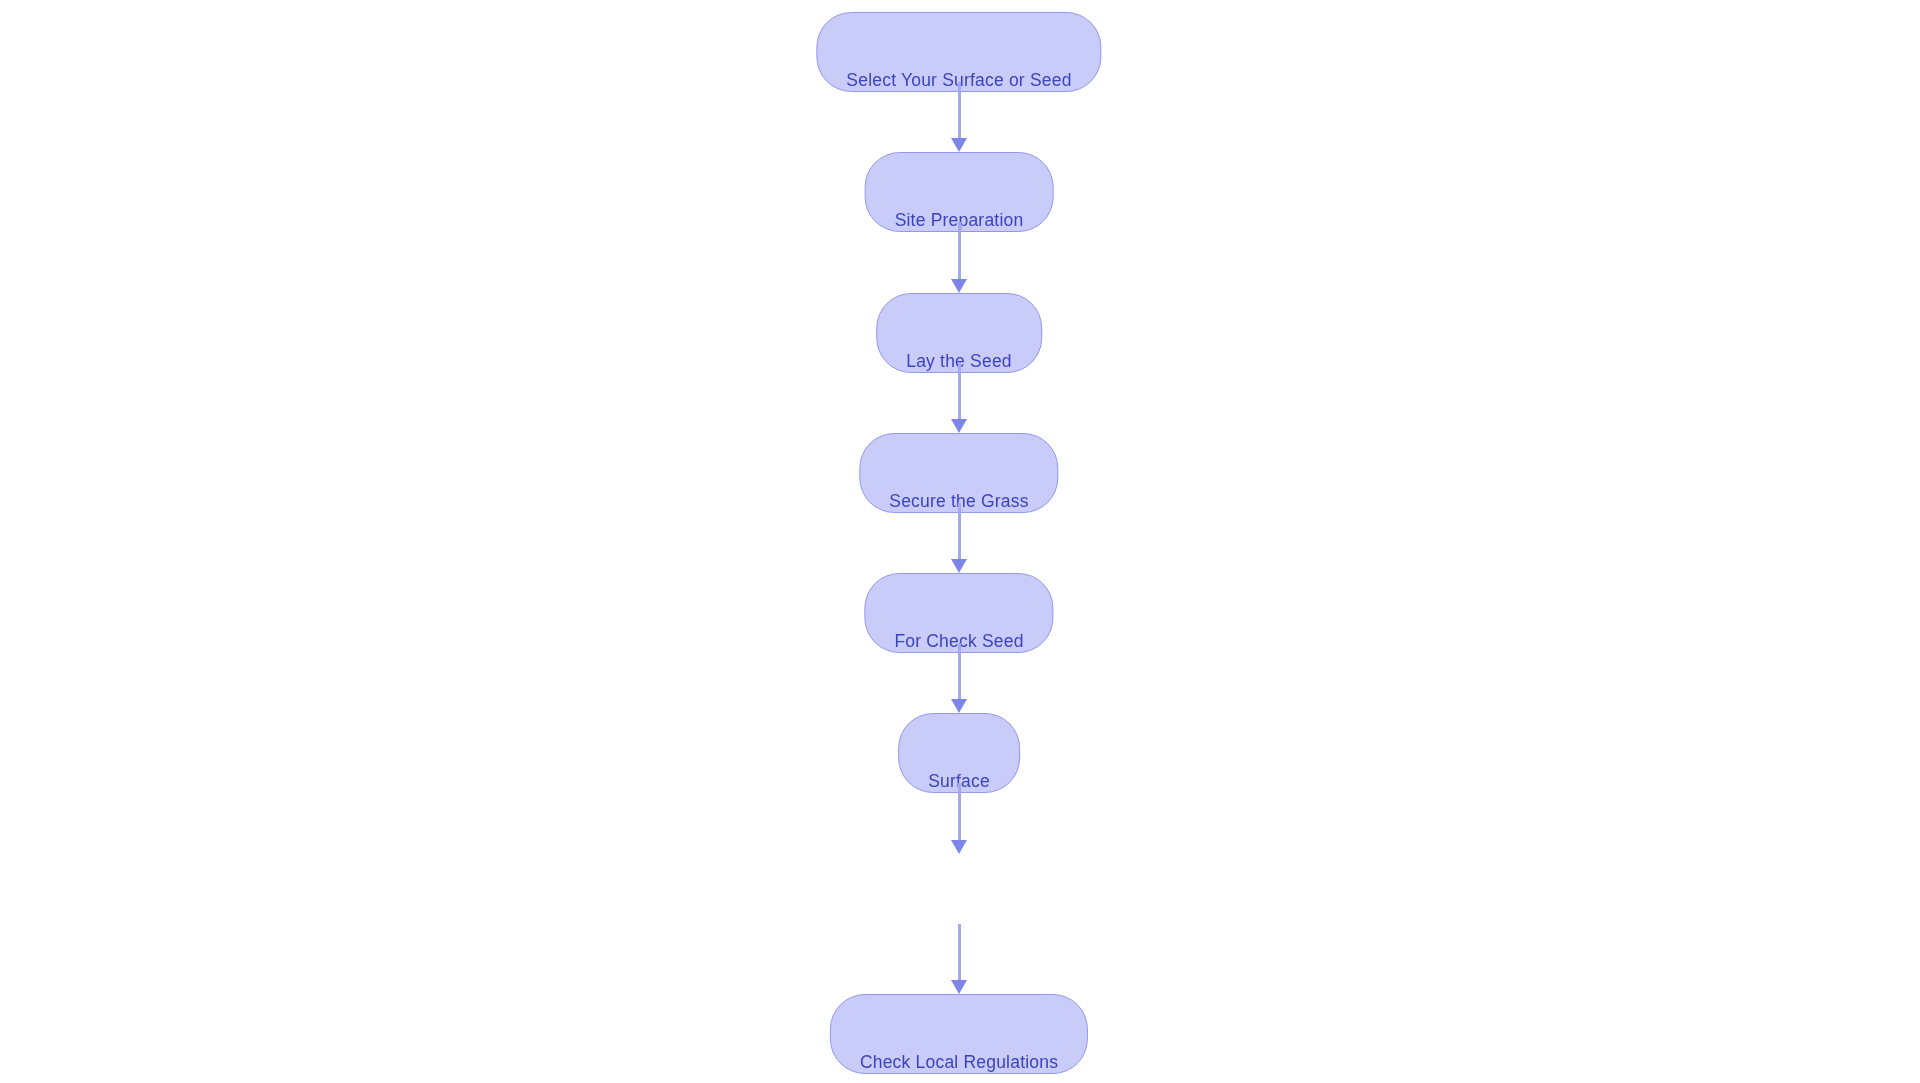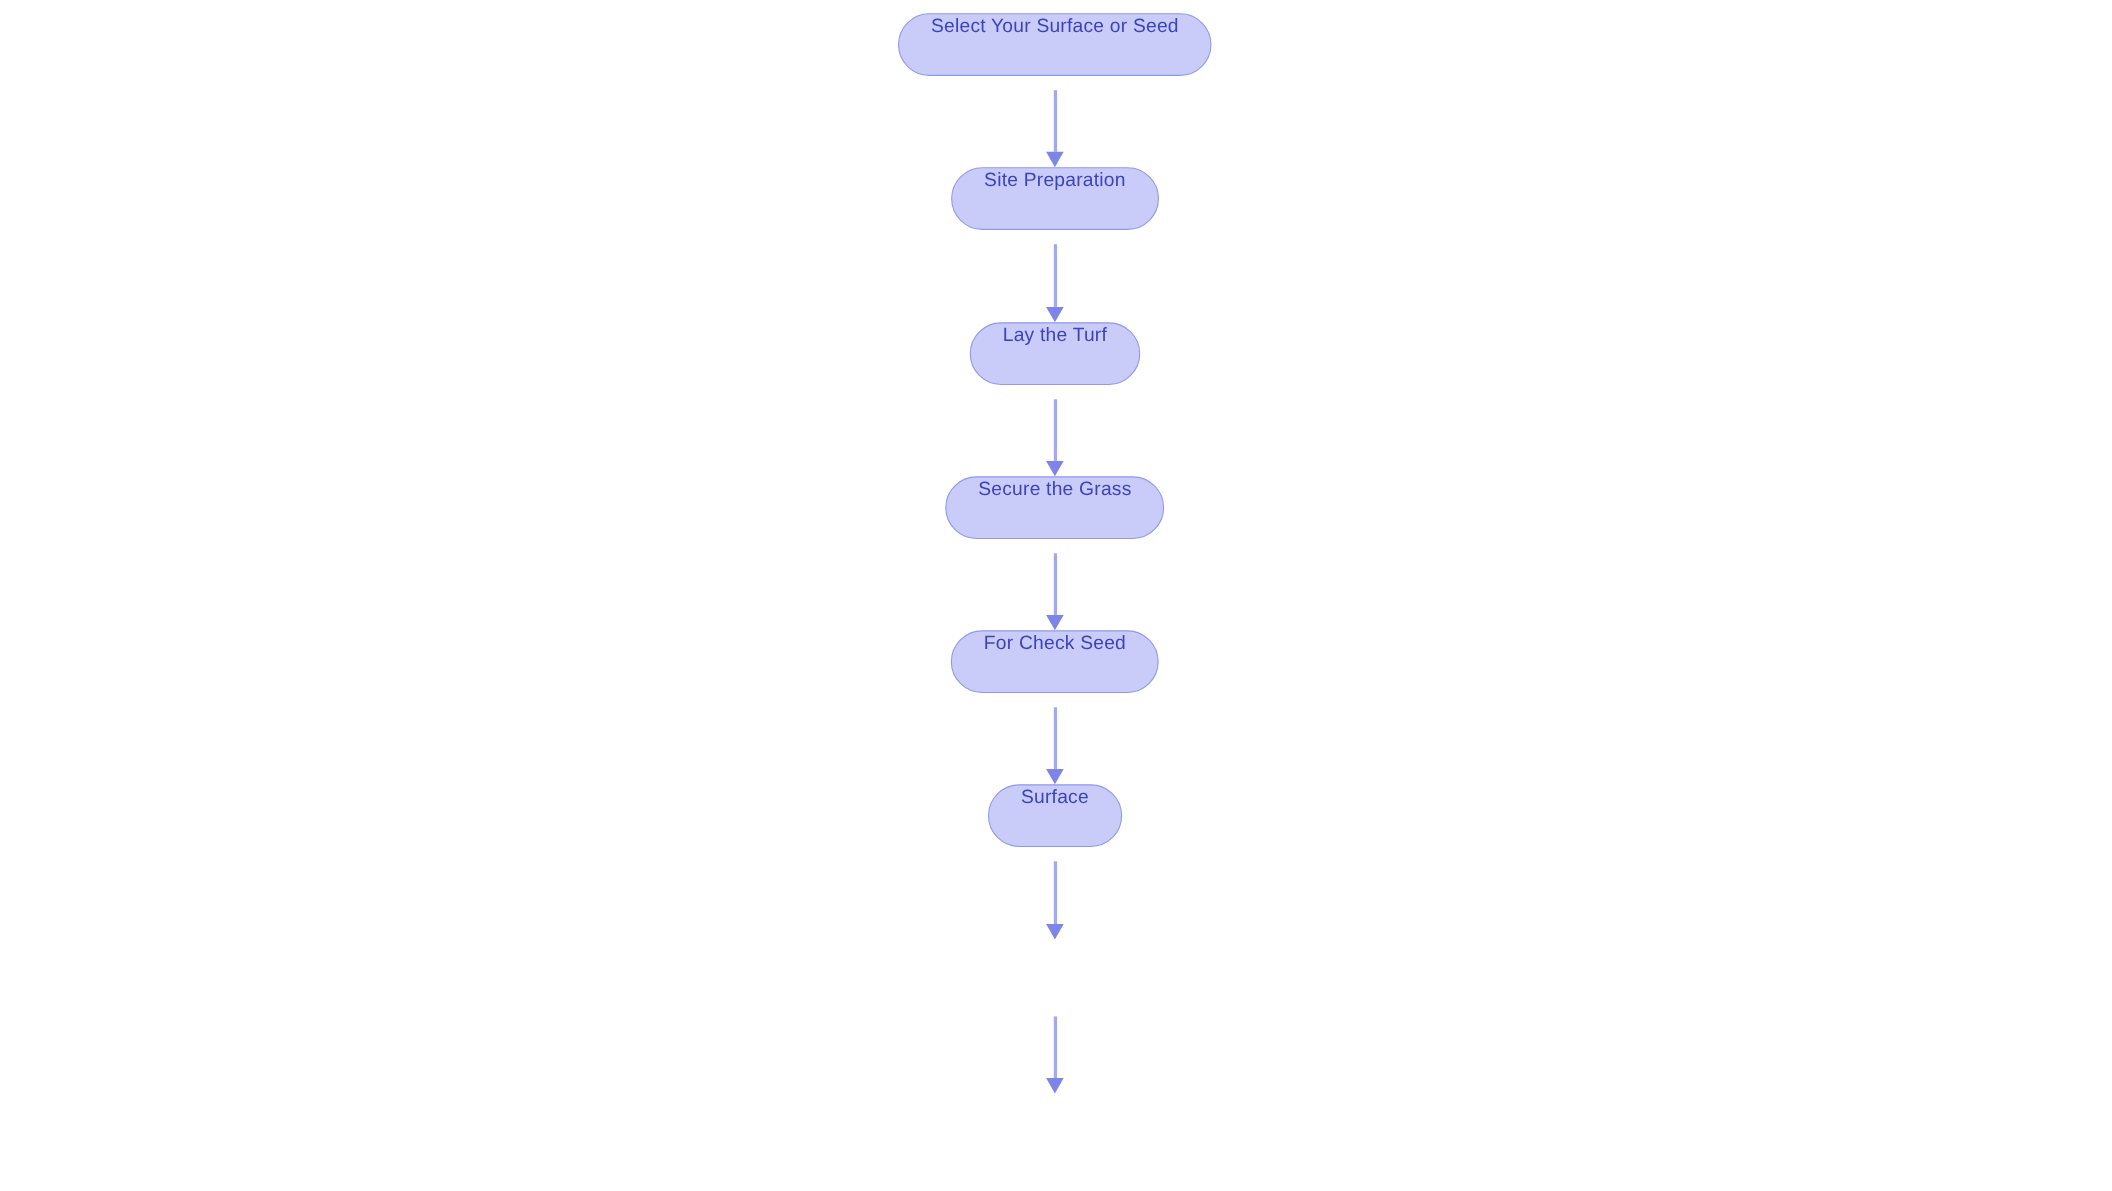--- a/index.html
+++ b/index.html
@@ -12,24 +12,24 @@
     position: relative;
     width: 1920px;
     height: 1083px;
     background: #ffffff;
     overflow: hidden;
   }
   .node {
     position: absolute;
     left: 959px;
     transform: translateX(-50%);
-    height: 57px;
+    height: 80px;
     box-sizing: border-box;
     display: flex;
-    align-items: flex-start;
+    align-items: flex-end;
     justify-content: center;
     padding: 0 29px;
     background: #c9ccf9;
     border: 1.5px solid #9198ec;
     border-radius: 35px;
     white-space: nowrap;
   }
   .node-label {
     color: #3c43bd;
     font-size: 17.5px;
@@ -88,21 +88,21 @@
 
   <div class="node n1">
     <span class="node-label">Site Preparation</span>
   </div>
   <div class="connector c1">
     <div class="line"></div>
     <div class="head"></div>
   </div>
 
   <div class="node n2">
-    <span class="node-label">Lay the Turf</span>
+    <span class="node-label">Lay the Seed</span>
   </div>
   <div class="connector c2">
     <div class="line"></div>
     <div class="head"></div>
   </div>
 
   <div class="node n3">
     <span class="node-label">Secure the Grass</span>
   </div>
   <div class="connector c3">
@@ -124,14 +124,17 @@
   <div class="connector c5">
     <div class="line"></div>
     <div class="head"></div>
   </div>
 
   <div class="connector c6">
     <div class="line"></div>
     <div class="head"></div>
   </div>
 
+  <div class="node n7">
+    <span class="node-label">Check Local Regulations</span>
+  </div>
 
 </div>
 
 </body></html>

